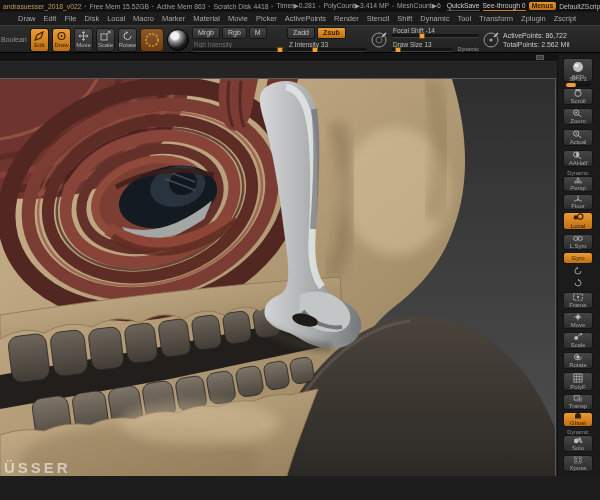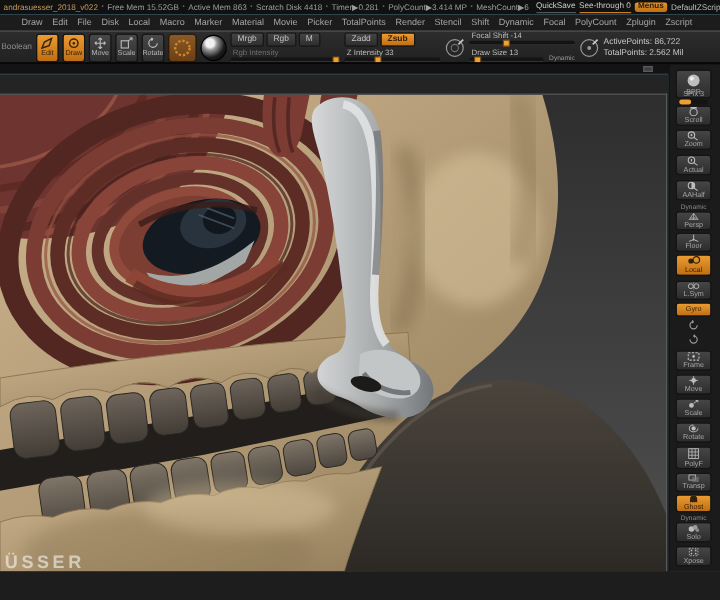--- a/index.html
+++ b/index.html
@@ -95,27 +95,27 @@
     <span class="menu-item">Draw</span>
     <span class="menu-item">Edit</span>
     <span class="menu-item">File</span>
     <span class="menu-item">Disk</span>
     <span class="menu-item">Local</span>
     <span class="menu-item">Macro</span>
     <span class="menu-item">Marker</span>
     <span class="menu-item">Material</span>
     <span class="menu-item">Movie</span>
     <span class="menu-item">Picker</span>
-    <span class="menu-item">TotalPoints</span>
+    <span class="menu-item">ActivePoints</span>
     <span class="menu-item">Render</span>
     <span class="menu-item">Stencil</span>
     <span class="menu-item">Shift</span>
     <span class="menu-item">Dynamic</span>
-    <span class="menu-item">Focal</span>
-    <span class="menu-item">PolyCount</span>
+    <span class="menu-item">Tool</span>
+    <span class="menu-item">Transform</span>
     <span class="menu-item">Zplugin</span>
     <span class="menu-item">Zscript</span>
   </div>
 
   <div id="topshelf">
     <span id="boolean-label">Boolean</span>
 
     <div class="shelf-btn orange">
       <svg width="11" height="10" viewBox="0 0 11 10">
           <path d="M1,9 L3,4 L9,1 L7,7 Z" fill="none" stroke="#3a2408" stroke-width="1.2"></path>

